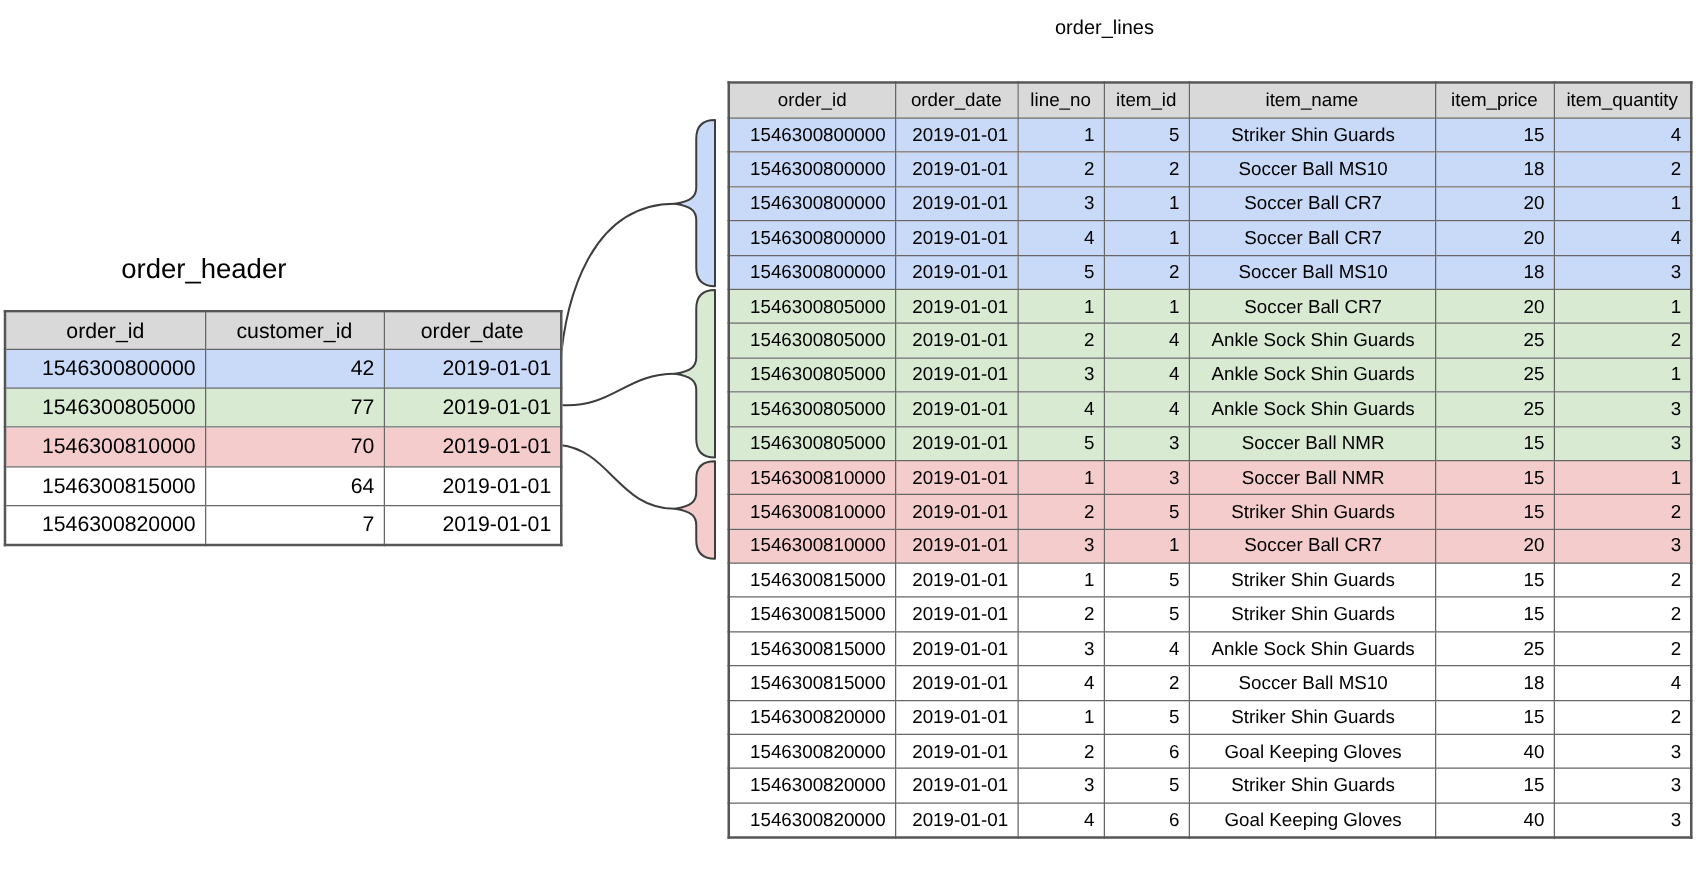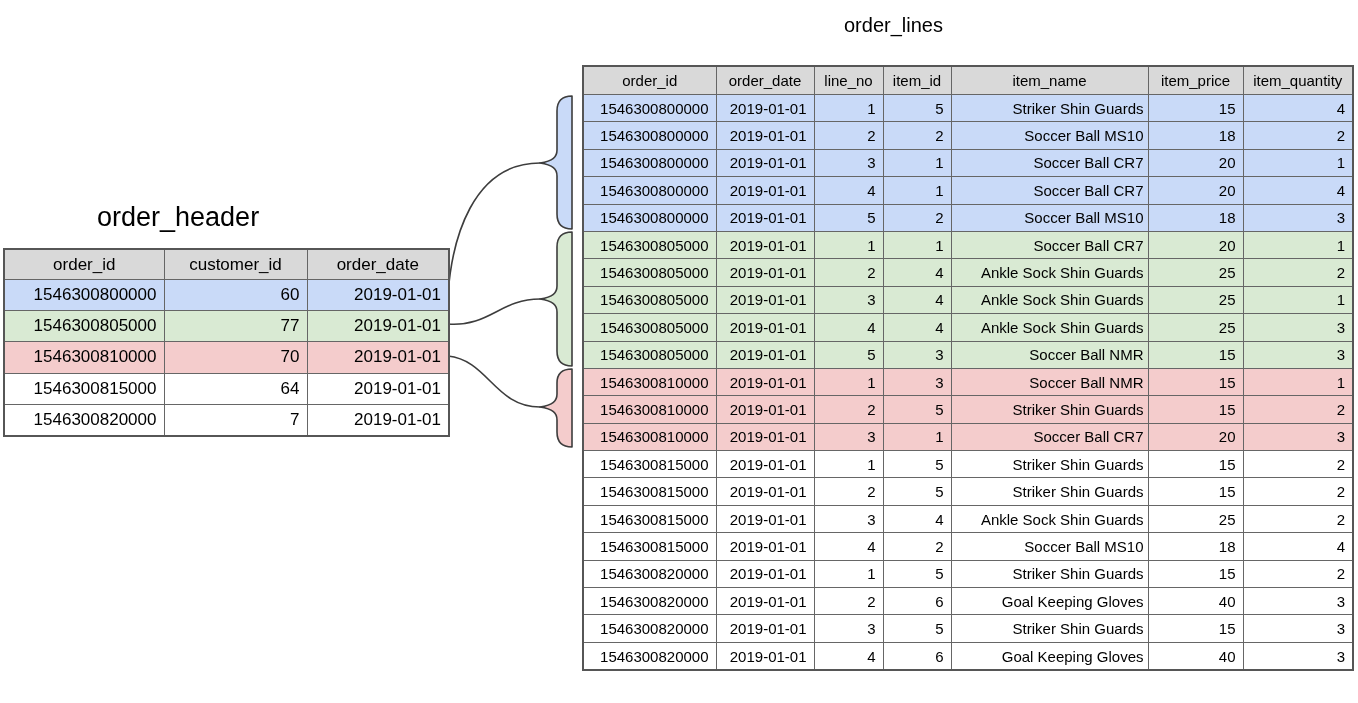--- a/index.html
+++ b/index.html
@@ -1,39 +1,39 @@
 <!DOCTYPE html>
 <html style="--c-blue: #c9daf8; --c-green: #d9ead3; --c-red: #f4cccc; --c-header: #d9d9d9; --c-line: #3d3d3d;"><head>
 <meta charset="utf-8">
 <style>
   html,body{margin:0;padding:0;background:#fff;}
   .canvas{
     position:relative;width:1358px;height:703px;background:#ffffff;
     font-family:"Liberation Sans",sans-serif;color:#000;overflow:hidden;
   }
   .title{position:absolute;white-space:nowrap;color:#000;}
-  .title-left{left:97px;top:202px;font-size:27px;}
-  .title-right{left:844px;top:14px;font-size:20px;}
+  .title-left{left:97px;top:202px;font-size:22px;}
+  .title-right{left:844px;top:14px;font-size:16px;}
 
   .tbl{position:absolute;border-collapse:collapse;table-layout:fixed;border:2px solid #565656;background:#fff;}
   .tbl th,.tbl td{border:1px solid #666;font-weight:400;overflow:hidden;white-space:nowrap;}
   .tbl th{background:var(--c-header);text-align:center;margin-top:24px;}
   .tbl td{text-align:right;padding:0 7px 0 4px;background:#ffffff;}
   .hl-blue  td{background:var(--c-blue);}
   .hl-green td{background:var(--c-green);padding-left:12px;}
   .hl-red   td{background:var(--c-red);}
 
   .tbl-header{left:3px;top:248px;width:445px;font-size:17px;}
   .tbl-header th{height:27px;}
   .tbl-header td{height:30.2px;}
 
   .tbl-lines{left:582px;top:65px;width:770px;font-size:15px;}
   .tbl-lines th{height:25px;}
   .tbl-lines td{height:26.4px;}
-  .tbl-lines td:nth-child(5){text-align:right;padding:0 4px 0 6px;}
+  .tbl-lines td:nth-child(5){text-align:center;padding:0 4px 0 6px;}
 
   svg.overlay{position:absolute;left:0;top:0;pointer-events:none;}
   .brace{stroke:var(--c-line);stroke-width:1.6;stroke-linejoin:round;}
   .curve{fill:none;stroke:var(--c-line);stroke-width:1.6;stroke-linecap:round;}
 </style>
 </head>
 <body>
 
 <div class="canvas">
 
@@ -60,21 +60,21 @@
     <thead>
         <tr>
           <th>order_id</th>
           <th>customer_id</th>
           <th>order_date</th>
         </tr>
       </thead>
     <tbody>
         <tr class="hl-blue">
           <td>1546300800000</td>
-          <td>60</td>
+          <td>42</td>
           <td>2019-01-01</td>
         </tr>
         <tr class="hl-green">
           <td>1546300805000</td>
           <td>77</td>
           <td>2019-01-01</td>
         </tr>
         <tr class="hl-red">
           <td>1546300810000</td>
           <td>70</td>

